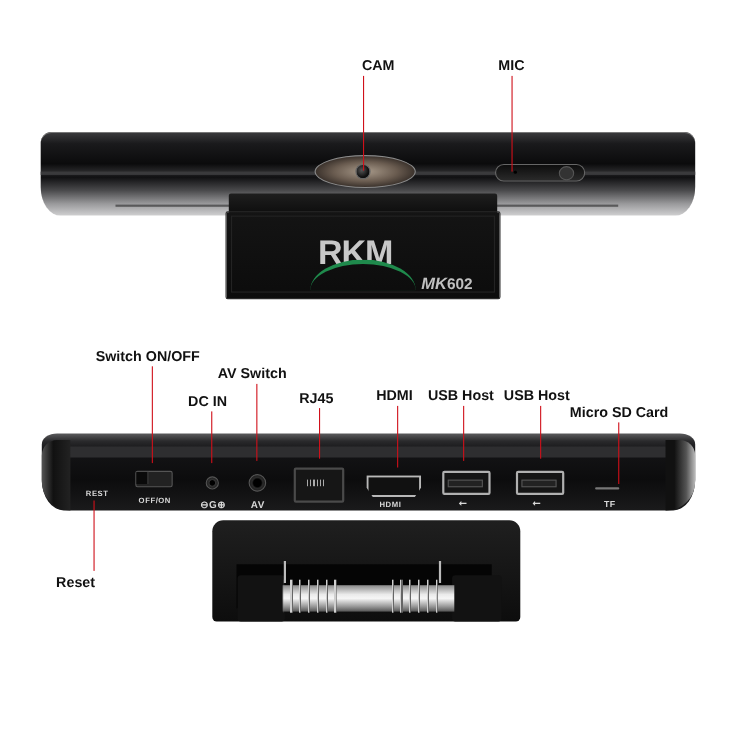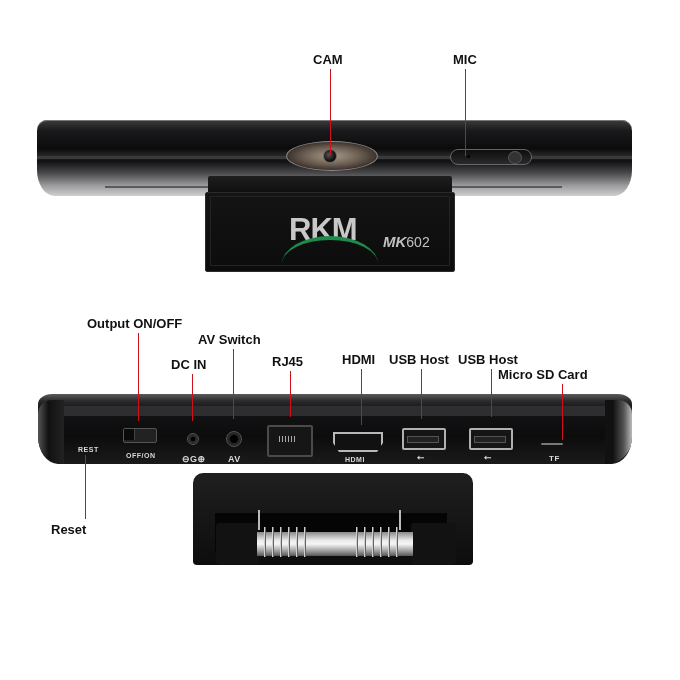--- a/index.html
+++ b/index.html
@@ -32,21 +32,21 @@
   .mic-hole { left: 467px; top: 155px; width: 3px; height: 3px; border-radius: 50%; background: #000; }
   .mic-btn { left: 508px; top: 151px; width: 12px; height: 11px; border-radius: 50%; background: #333; border: 1px solid #555; }
 
   .stand-neck { left: 208px; top: 176px; width: 244px; height: 22px; background: linear-gradient(#1e1e1e,#0a0a0a); border-radius: 2px; }
   .stand-box { left: 205px; top: 192px; width: 248px; height: 78px; background: linear-gradient(#141414,#0c0c0c);
                border: 1px solid #2a2a2a; border-radius: 2px; }
   .stand-box-inner { left: 210px; top: 196px; width: 238px; height: 68px; border: 1px solid #232323; }
   .logo-rkm { left: 289px; top: 212px; font-size: 31px; font-weight: bold; color: #c8c8c8; letter-spacing: -1px;
               font-family: "Liberation Sans", sans-serif; }
   .logo-arc { left: 282px; top: 236px; width: 96px; height: 24px; border-top: 4px solid #1f8a4c; border-radius: 50% 50% 0 0 / 100% 100% 0 0; }
-  .logo-model { left: 383px; top: 233px; color: #c0c0c0; font-size: 14px; font-family: "Liberation Sans", sans-serif; }
+  .logo-model { left: 383px; top: 250px; color: #c0c0c0; font-size: 14px; font-family: "Liberation Sans", sans-serif; font-weight: bold; }
   .logo-model b { font-style: italic; font-size: 15px; }
 
   
   .back-body {
     left: 38px; top: 394px; width: 594px; height: 70px;
     border-radius: 14px 14px 20px 20px / 10px 10px 28px 28px;
     background: linear-gradient(to bottom, #5c5c5e 0%, #2a2a2c 10%, #141416 22%, #0c0c0d 60%, #1a1a1b 100%);
   }
   .back-topband { left: 50px; top: 406px; width: 565px; height: 10px; background: #2e2e30; border-radius: 2px; }
   .back-endcap-l { left: 38px; top: 400px; width: 26px; height: 64px; border-radius: 14px 0 0 26px;
@@ -92,21 +92,21 @@
   <div class="abs mic-slot"></div>
   <div class="abs mic-hole"></div>
   <div class="abs mic-btn"></div>
 
   <div class="abs stand-box"></div>
   <div class="abs stand-box-inner"></div>
   <div class="abs logo-rkm">RKM</div>
   <div class="abs logo-arc"></div>
   <div class="abs logo-model"><b>MK</b><span>602</span></div>
 
-  <div class="label" style="left:313px;top:52px;text-align:right;">CAM</div>
+  <div class="label" style="left:329px;top:52px;text-align:right;">CAM</div>
   <div class="leader" style="left:330px;top:69px;height:86px;"></div>
   <div class="label" style="left:453px;top:52px;">MIC</div>
   <div class="leader" style="left:465px;top:69px;height:87px;"></div>
 </div>
 
 <div>
   <div class="abs hinge-base"></div>
   <div class="abs hinge-slot"></div>
   <div class="abs hinge-block-l"></div>
   <div class="abs hinge-block-r"></div>
@@ -142,39 +142,39 @@
   <div class="abs usb-tongue" style="left:407px;top:436px;"></div>
   <div class="port-text" style="left:417px;top:452px;font-size:9px;">⭠</div>
 
   <div class="abs usb" style="left:469px;top:428px;"></div>
   <div class="abs usb-tongue" style="left:474px;top:436px;"></div>
   <div class="port-text" style="left:484px;top:452px;font-size:9px;">⭠</div>
 
   <div class="abs sd-slot"></div>
   <div class="port-text" style="left:549px;top:454px;font-size:8px;">TF</div>
 
-  <div class="label" style="left:87px;top:316px;">Output ON/OFF</div>
+  <div class="label" style="left:87px;top:316px;">Switch ON/OFF</div>
   <div class="leader" style="left:138px;top:333px;height:88px;"></div>
 
   <div class="label" style="left:198px;top:332px;">AV Switch</div>
   <div class="leader" style="left:233px;top:349px;height:70px;"></div>
 
   <div class="label" style="left:171px;top:357px;">DC IN</div>
   <div class="leader" style="left:192px;top:374px;height:47px;"></div>
 
   <div class="label" style="left:272px;top:354px;">RJ45</div>
   <div class="leader" style="left:290px;top:371px;height:46px;"></div>
 
   <div class="label" style="left:342px;top:352px;">HDMI</div>
   <div class="leader" style="left:361px;top:369px;height:56px;"></div>
 
   <div class="label" style="left:389px;top:352px;">USB Host</div>
   <div class="leader" style="left:421px;top:369px;height:50px;"></div>
 
   <div class="label" style="left:458px;top:352px;">USB Host</div>
   <div class="leader" style="left:491px;top:369px;height:48px;"></div>
 
-  <div class="label" style="left:498px;top:367px;">Micro SD Card</div>
+  <div class="label" style="left:518px;top:367px;">Micro SD Card</div>
   <div class="leader" style="left:562px;top:384px;height:56px;"></div>
 
   <div class="leader" style="left:85px;top:455px;height:64px;"></div>
   <div class="label" style="left:51px;top:522px;">Reset</div>
 </div>
 
 </body></html>

